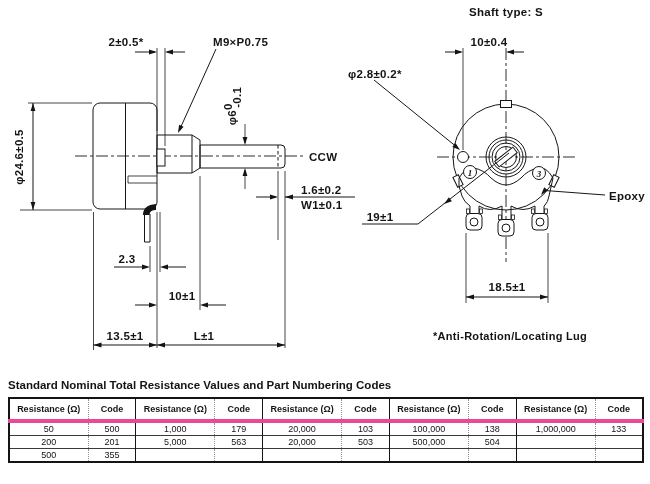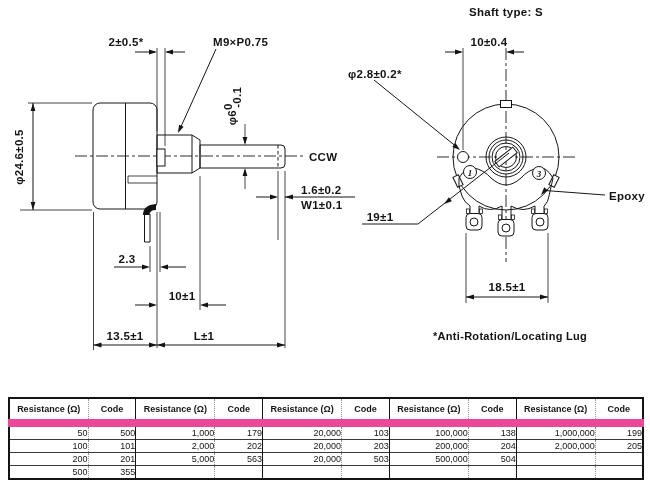--- a/index.html
+++ b/index.html
@@ -14,22 +14,22 @@
   svg .wfill { fill:#ffffff; }
   svg .blk { fill:#141414; stroke:none; }
   svg text { fill:#141414; font-family:"Liberation Sans", sans-serif; font-size:11.5px;
              font-weight:bold; letter-spacing:0.3px; stroke:none; }
   svg text.term { font-size:9px; font-style:italic; font-family:"Liberation Serif", serif; letter-spacing:0; }
   .tbl-title { position:absolute; left:8px; top:379px; font-size:11.5px; font-weight:bold; }
   table.codes { position:absolute; left:8px; top:397px; border-collapse:collapse; table-layout:fixed;
                 border:2px solid #141414; font-size:9px; }
   table.codes th, table.codes td { text-align:center; vertical-align:middle; padding:0;
                 border-top:1px solid #3a3a3a; }
-  table.codes th { height:20px; font-weight:bold; border-bottom:8px solid #ec4899;text-align:center; }
-  table.codes td { height:12px;text-align:right; }
+  table.codes th { height:20px; font-weight:bold; border-bottom:4px solid #ec4899;text-align:center; }
+  table.codes td { height:12px; }
   table.codes .g { border-left:1.5px solid #141414; }
   table.codes .res { border-right:1px dotted #8f8f8f; }
   col.c-res { width:79px; } col.c-code { width:47.8px; }
 </style>
 </head>
 <body>
 
 <div class="stage">
 
 <svg width="650" height="375" viewBox="0 0 650 375">
@@ -191,20 +191,21 @@
 
     <circle class="wfill" cx="470" cy="172" r="6.5"></circle>
     <text class="term" x="470" y="175.5" text-anchor="middle">1</text>
     <circle class="wfill" cx="539" cy="173" r="6.5"></circle>
     <text class="term" x="539" y="176.5" text-anchor="middle">3</text>
 
     <text x="433" y="340" style="font-size:11px">*Anti-Rotation/Locating Lug</text>
   </g>
 </svg>
 
+<div class="tbl-title">Standard Nominal Total Resistance Values and Part Numbering Codes</div>
 
 <table class="codes">
   <colgroup>
     <col class="c-res">
         <col class="c-code">
         <col class="c-res">
         <col class="c-code">
     <col class="c-res">
         <col class="c-code">
         <col class="c-res">
@@ -230,33 +231,21 @@
     <tr>
       <td class="res">50</td>
       <td>500</td>
       <td class="res g">1,000</td>
       <td>179</td>
       <td class="res g">20,000</td>
       <td>103</td>
       <td class="res g">100,000</td>
       <td>138</td>
       <td class="res g">1,000,000</td>
-      <td>199</td>
-    </tr>
-    <tr>
-      <td class="res">100</td>
-      <td>101</td>
-      <td class="res g">2,000</td>
-      <td>202</td>
-      <td class="res g">20,000</td>
-      <td>203</td>
-      <td class="res g">200,000</td>
-      <td>204</td>
-      <td class="res g">2,000,000</td>
-      <td>205</td>
+      <td>133</td>
     </tr>
     <tr>
       <td class="res">200</td>
       <td>201</td>
       <td class="res g">5,000</td>
       <td>563</td>
       <td class="res g">20,000</td>
       <td>503</td>
       <td class="res g">500,000</td>
       <td>504</td>

